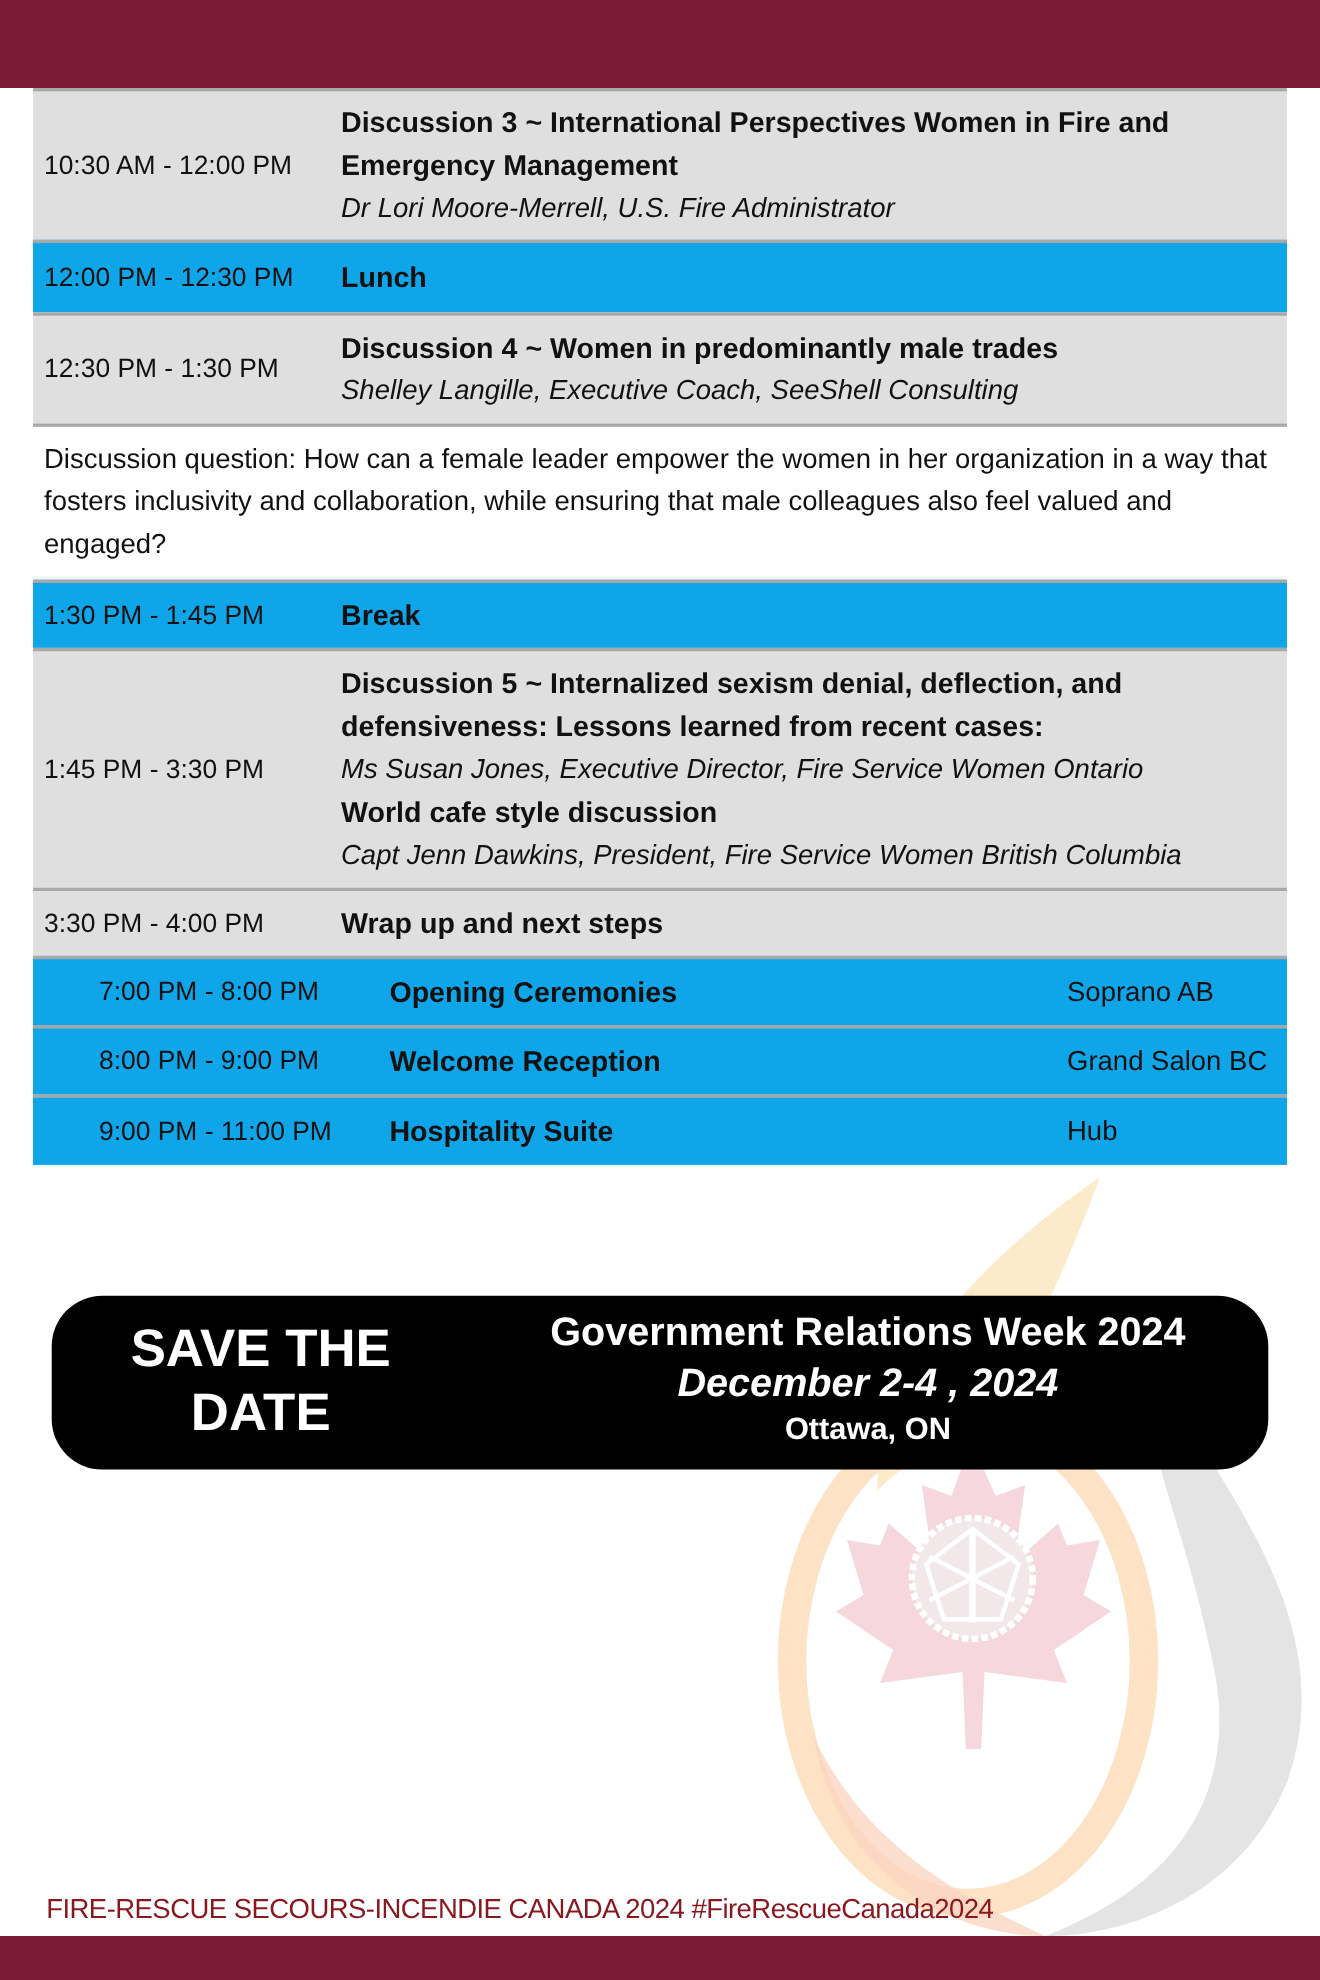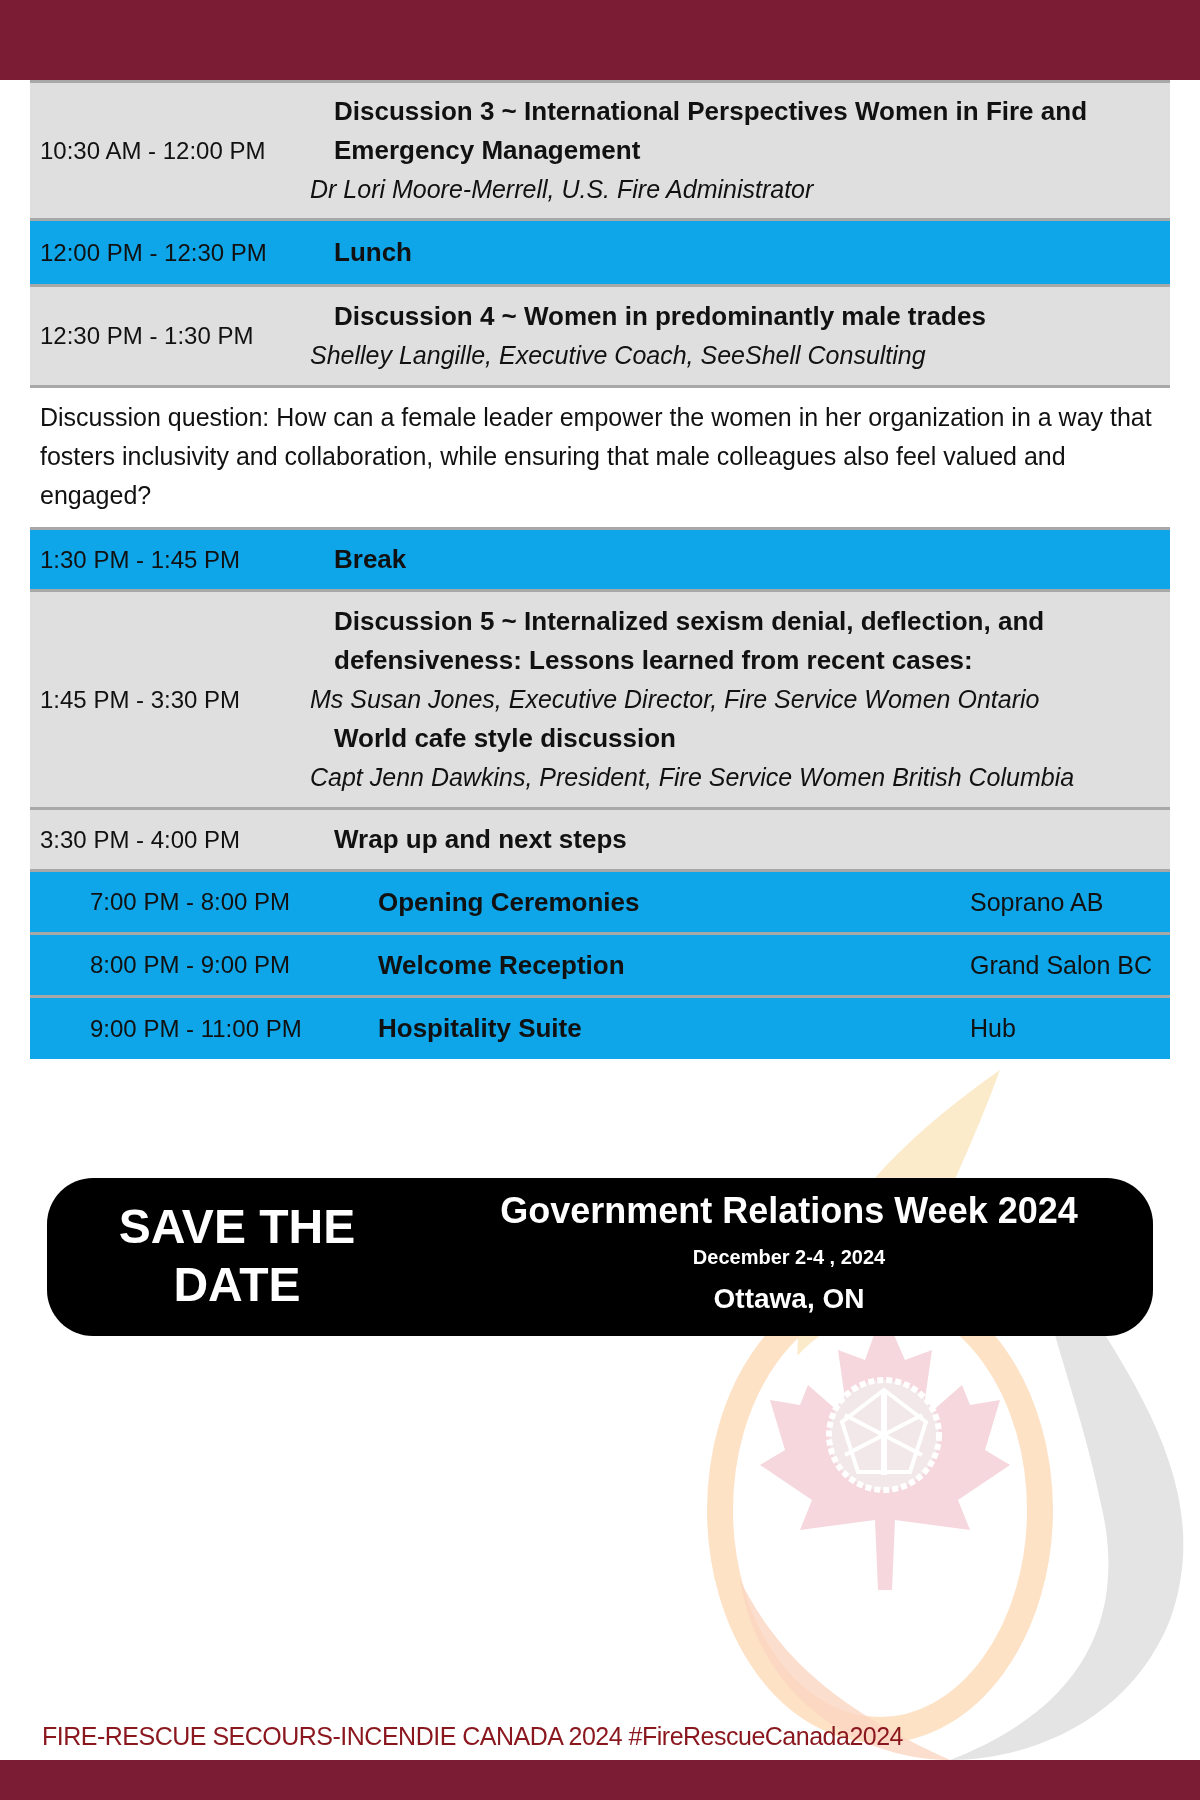--- a/index.html
+++ b/index.html
@@ -10,40 +10,40 @@
   .bottom-bar { position: absolute; left: 0; top: 1760px; width: 1200px; height: 40px; background: #7b1c34; }
 
   .watermark { position: absolute; left: 700px; top: 1060px; width: 500px; height: 700px; z-index: 0; }
 
   .schedule { position: absolute; left: 30px; top: 80px; width: 1140px; z-index: 1; }
   .row { display: flex; align-items: center; border-top: 3px solid #a8a8a8; }
   .row.gray { background: #e0dfe0; }
   .row.gold { background: #0ea5e9; }
   .time { width: 280px; padding-left: 10px; font-size: 24px; white-space: nowrap; }
   .content { flex: 1; padding: 10px 0; }
-  .title { font-weight: bold; font-size: 26px; line-height: 39px; margin-left: 24px; }
+  .title { font-weight: bold; font-size: 26px; line-height: 39px; }
   .speaker { font-style: italic; font-size: 25px; line-height: 39px; }
   .room { width: 200px; font-size: 25px; }
   .note { padding: 10px 10px 12px 10px; font-size: 25px; line-height: 39px; border-top: 3px solid #a8a8a8; }
 
   .row-1 { height: 138px; }
   .row-lunch { height: 66px; }
   .row-disc4 { height: 101px; }
   .row-break { height: 62px; }
   .row-disc5 { height: 218px; }
   .row-wrap { height: 62px; }
   .row-ev { height: 63px; }
   .row-ev .time { padding-left: 16px; margin-left: 44px; }
   .row-hub { height: 64px; border-bottom: none; justify-content: flex-end; }
 
   .save-banner { position: absolute; left: 47px; top: 1178px; width: 1106px; height: 158px; background: #000000; border-radius: 46px; z-index: 2; color: #fff; }
   .save-left { position: absolute; left: 40px; top: 20px; width: 300px; text-align: center; font-weight: bold; font-size: 48px; line-height: 58px; }
   .save-right { position: absolute; left: 372px; top: 8px; width: 740px; text-align: center; font-weight: bold; }
   .sr-title { font-size: 36px; line-height: 50px; }
-  .sr-date { font-size: 20px; line-height: 42px; }
+  .sr-date { font-size: 36px; line-height: 42px; font-style: italic; }
   .sr-loc { font-size: 28px; line-height: 42px; }
 
   .footer-text { position: absolute; left: 42px; top: 1722px; font-size: 25px; color: #8b171e; z-index: 2; letter-spacing: -0.5px; }
 </style>
 </head>
 <body>
 
 <div class="top-bar"></div>
 
 <svg class="watermark" viewBox="0 0 500 700">

